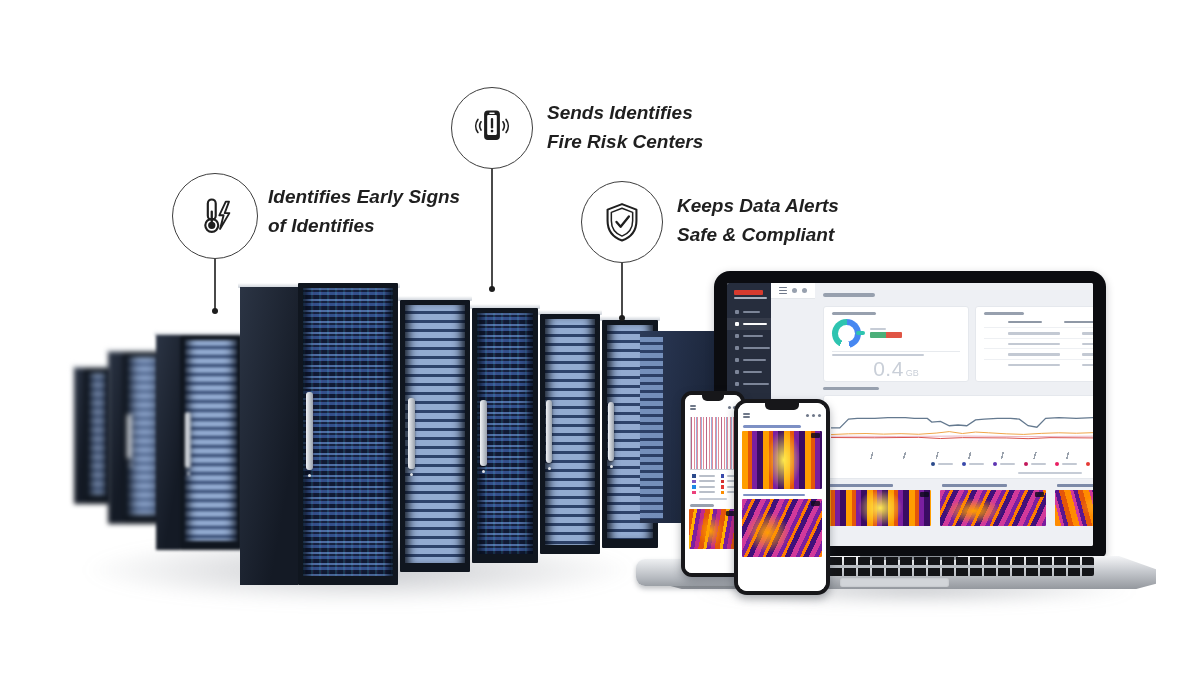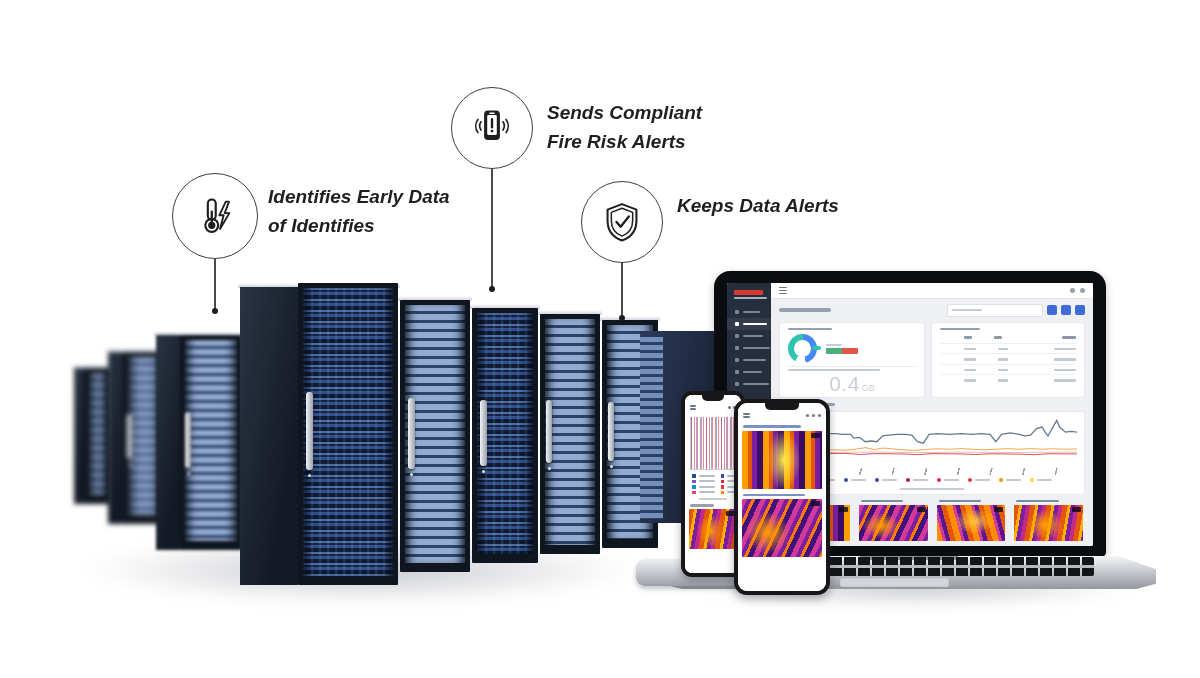--- a/index.html
+++ b/index.html
@@ -53,21 +53,21 @@
     box-shadow:inset 0 0 2px rgba(0,0,0,.15);}
   
   .dash-sidebar{width:44px;background:#262d3d;flex:0 0 44px;display:flex;flex-direction:column;}
   .logo-bar{width:29px;height:5px;border-radius:1px;background:var(--logo-red,#d63a2e);margin:7px 0 2px 7px;}
   .logo-sub{width:33px;height:2px;background:#a9b1bf;margin:0 0 7px 7px;border-radius:1px;}
   .sb-item{display:flex;align-items:center;gap:4px;padding:4px 0 4px 8px;}
   .sb-item.active{background:rgba(255,255,255,.07);}
   .sb-ico{width:4px;height:4px;border-radius:1px;background:#7c8598;flex:0 0 4px;}
   .sb-bar{height:2.5px;border-radius:1px;background:#7c8598;}
   .sb-item.active .sb-ico,.sb-item.active .sb-bar{background:#fdfdfd;}
-  .dash-main{flex:1;display:flex;flex-direction:column;min-width:0;background:#eef0f4;}
+  .dash-main{flex:1;display:flex;flex-direction:row;min-width:0;background:#eef0f4;}
   .navbar{height:15px;background:#fff;border-bottom:1px solid #e4e7eb;display:flex;align-items:center;padding:0 8px;gap:5px;}
   .hamb{width:8px;display:flex;flex-direction:column;gap:1.5px;}
   .hamb i{display:block;height:1.5px;background:#6f7889;border-radius:1px;}
   .nav-ico{width:5px;height:5px;border-radius:50%;background:#97a0ae;}
   .dash-body{flex:1;padding:5px 8px;display:flex;flex-direction:column;gap:5px;}
   .toolbar{display:flex;align-items:center;gap:4px;}
   .search-box{margin-left:auto;width:86px;height:11px;background:#fff;border:1px solid #dde1e7;border-radius:2px;
     display:flex;align-items:center;padding:0 4px;}
   .btn-sq{width:10px;height:10px;border-radius:2px;background:var(--accent,#3f6ad8);}
   .card{background:#fff;border:1px solid #e5e8ed;border-radius:3px;}
@@ -486,48 +486,49 @@
   <div class="callout-circle" style="left:172px;top:173px;width:86px;height:86px;">
     <svg width="46" height="46" viewBox="0 0 64 64" fill="none" stroke="#1f1f1f" stroke-width="3" stroke-linecap="round" stroke-linejoin="round">
       <rect x="22" y="9" width="11" height="28" rx="5.5"></rect>
       <circle cx="27.5" cy="45" r="9"></circle>
       <circle cx="27.5" cy="45" r="3.6" fill="#1f1f1f"></circle>
       <line x1="27.5" y1="42" x2="27.5" y2="26" stroke-width="3.2"></line>
       <path d="M47 12 L38 31 L44 31 L39 50 L52 28 L45.5 28 L51.5 12 Z" stroke-width="2.6"></path>
     </svg>
   </div>
   <div class="callout-text" style="left:268px;top:183px;">
-    <div>Identifies Early Data</div>
+    <div>Identifies Early Signs</div>
     <div>of Identifies</div>
   </div>
 
   <div class="callout-line" style="left:491px;top:168px;height:121px;"></div>
   <div class="callout-circle" style="left:451px;top:87px;width:82px;height:82px;">
     <svg width="44" height="44" viewBox="0 0 64 64" fill="none" stroke="#1f1f1f" stroke-width="3" stroke-linecap="round" stroke-linejoin="round">
       <rect x="22" y="8" width="20" height="40" rx="4" fill="#1f1f1f"></rect>
       <rect x="25" y="13" width="14" height="29" rx="1.5" fill="#ffffff" stroke="none"></rect>
       <line x1="29" y1="10.5" x2="35" y2="10.5" stroke="#ffffff" stroke-width="2"></line>
       <line x1="32" y1="19" x2="32" y2="31" stroke="#1f1f1f" stroke-width="3.4"></line>
       <circle cx="32" cy="36.5" r="2" fill="#1f1f1f" stroke="none"></circle>
       <path d="M16 23 a 11 11 0 0 0 0 12" stroke-width="2.4"></path>
       <path d="M11.5 19.5 a 16 16 0 0 0 0 19" stroke-width="2.4"></path>
       <path d="M48 23 a 11 11 0 0 1 0 12" stroke-width="2.4"></path>
       <path d="M52.5 19.5 a 16 16 0 0 1 0 19" stroke-width="2.4"></path>
     </svg>
   </div>
   <div class="callout-text" style="left:547px;top:99px;">
-    <div>Sends Compliant</div>
-    <div>Fire Risk Alerts</div>
+    <div>Sends Identifies</div>
+    <div>Fire Risk Centers</div>
   </div>
 
   <div class="callout-line" style="left:621px;top:263px;height:55px;"></div>
   <div class="callout-circle" style="left:581px;top:181px;width:82px;height:82px;">
     <svg width="44" height="44" viewBox="0 0 64 64" fill="none" stroke="#1f1f1f" stroke-width="3" stroke-linecap="round" stroke-linejoin="round">
       <path d="M32 6 L53 14 V30 C53 45 45 54 32 59 C19 54 11 45 11 30 V14 Z"></path>
       <path d="M32 12 L47.5 18 V30 C47.5 41.5 41.5 48.5 32 52.5 C22.5 48.5 16.5 41.5 16.5 30 V18 Z" stroke-width="2.2"></path>
       <path d="M24 32 L30 39 L42 24" stroke-width="3.4"></path>
     </svg>
   </div>
   <div class="callout-text" style="left:677px;top:192px;">
     <div>Keeps Data Alerts</div>
+    <div>Safe &amp; Compliant</div>
   </div>
 
 </div>
 
 </body></html>

